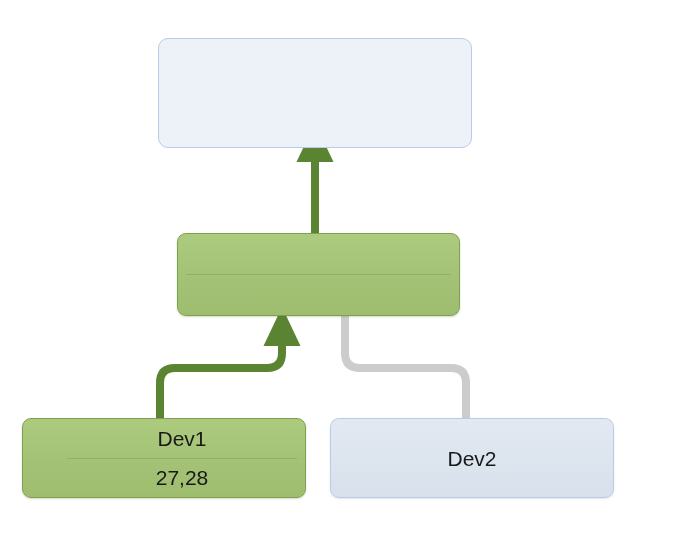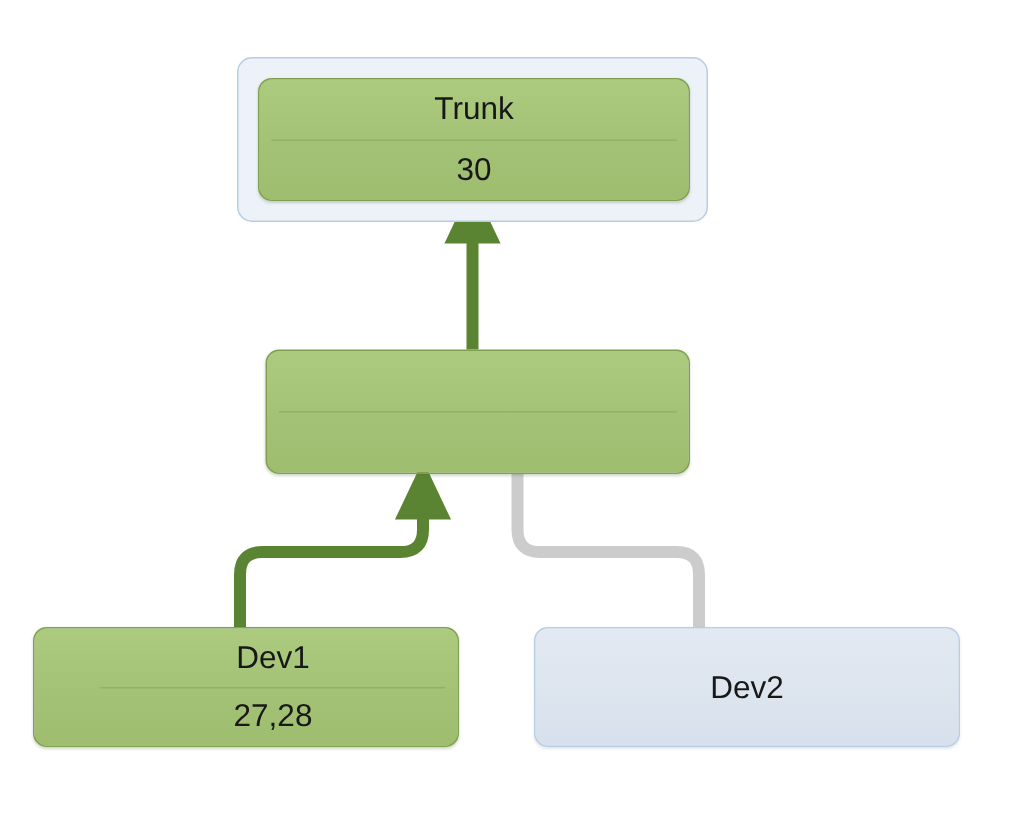--- a/index.html
+++ b/index.html
@@ -37,21 +37,20 @@
   }
   .node-green {
     background: linear-gradient(180deg, #accb7e 0%, #a4c275 55%, #9fbd6f 100%);
     border: 1px solid #7fa050;
     box-shadow: 0 1px 2px rgba(90,110,60,0.28);
   }
   .node-blue {
     background: linear-gradient(180deg, #e2e9f2 0%, #dce4ee 60%, #d7e0ec 100%);
     border: 1px solid #b9cde2;
     box-shadow: 0 1px 2px rgba(120,140,170,0.22);
-    margin-left: 26px;
   }
   .outer-group {
     position: absolute;
     box-sizing: border-box;
     border-radius: 10px;
     background: #edf2f9;
     border: 1px solid #b8cce4;
   }
   .node-title {
     text-align: center;
@@ -116,29 +115,20 @@
 
     <path d="M 315 233 L 315 143" fill="none" stroke="#5a8431" stroke-width="8" marker-end="url(#arrow-green)"></path>
 
     <path d="M 160 418 L 160 383 Q 160 368 175 368 L 267 368 Q 282 368 282 353 L 282 327" fill="none" stroke="#5a8431" stroke-width="8" stroke-linecap="butt" stroke-linejoin="round" marker-end="url(#arrow-green)"></path>
 
     <path d="M 345 316 L 345 353 Q 345 368 360 368 L 451 368 Q 466 368 466 383 L 466 418" fill="none" stroke="#cccccc" stroke-width="8" stroke-linecap="butt" stroke-linejoin="round"></path>
   </svg>
 
   <div class="outer-group" id="trunk-group"></div>
 
-  <div class="node node-green" id="trunk-node">
-    <div class="titleblock-top">
-      <div class="node-title">Trunk</div>
-    </div>
-    <div class="node-divider"></div>
-    <div class="titleblock-bottom">
-      <div class="node-value">30</div>
-    </div>
-  </div>
 
   <div class="node node-green" id="devrelease-node">
     <div class="node-divider"></div>
   </div>
 
   <div class="node node-green" id="dev1-node">
     <div class="titleblock-top">
       <div class="node-title">Dev1</div>
     </div>
     <div class="node-divider"></div>

